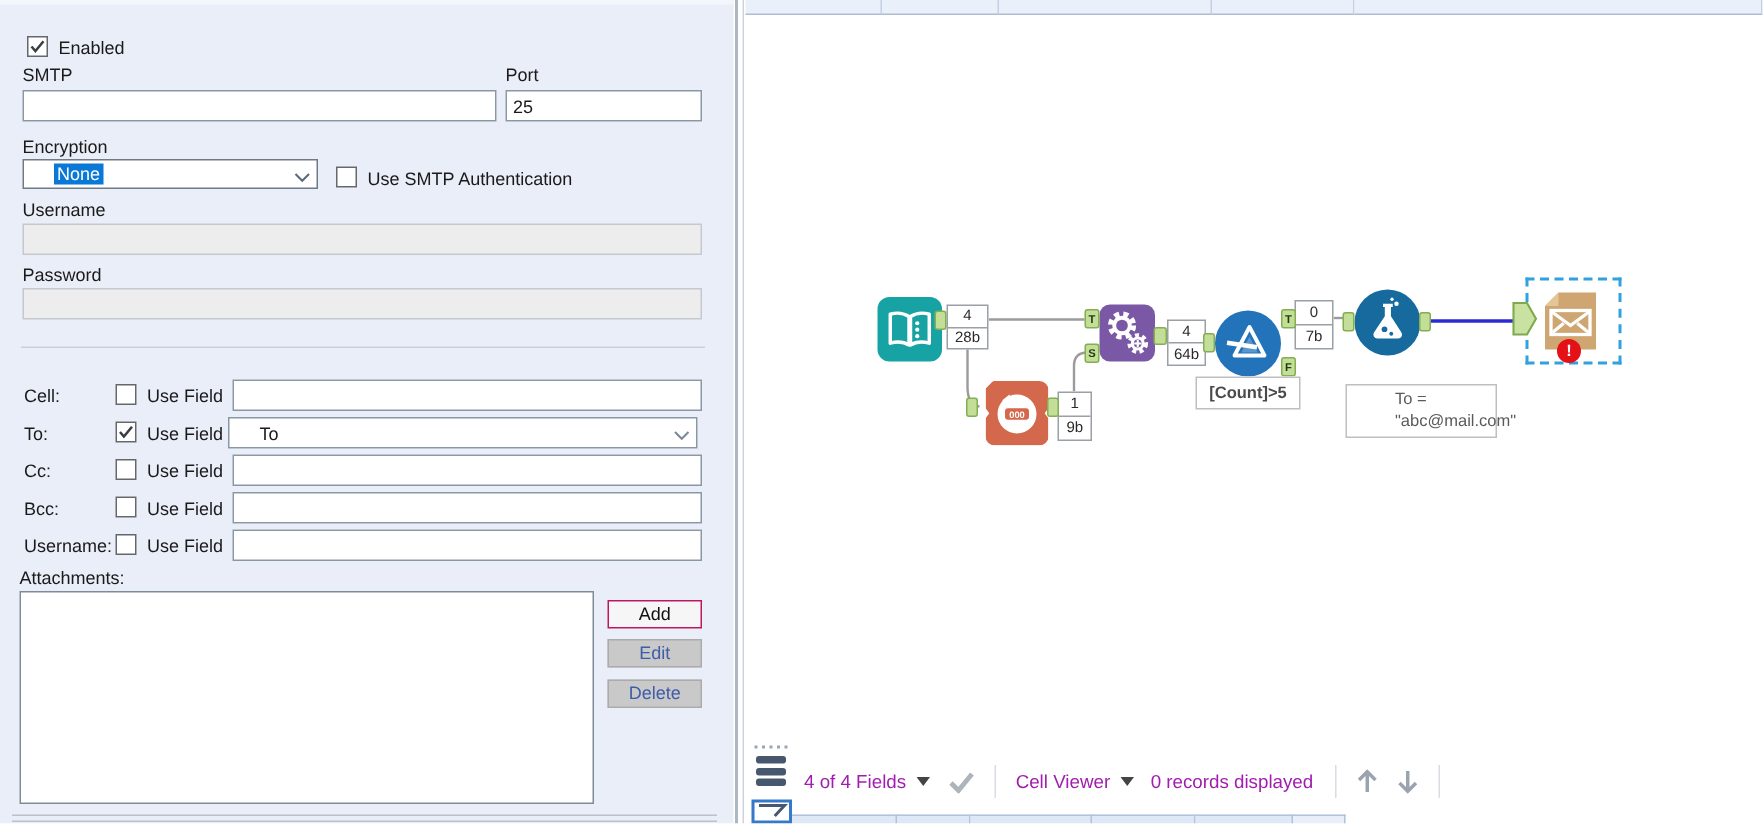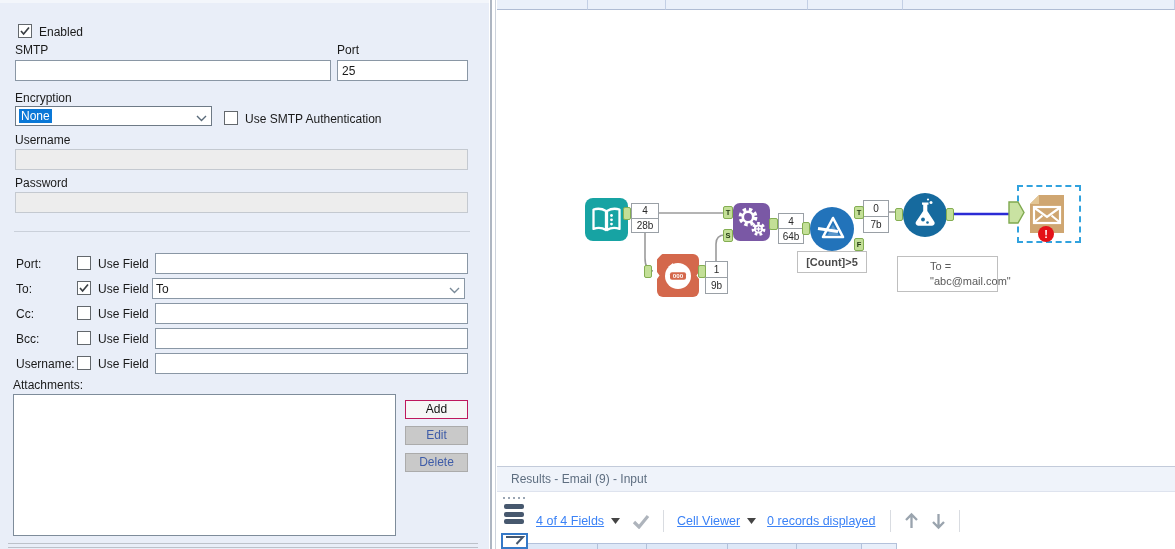--- a/index.html
+++ b/index.html
@@ -10,21 +10,21 @@
   
   .left-panel { position:absolute; left:0; top:0; width:489px; height:549px;
                 background:#E9EEF8; border-top:3px solid #F3F6FB; }
   .lbl { position:absolute; font-size:12px; color:#1a1a1a; white-space:nowrap; }
   .tb  { position:absolute; height:21px; border:1px solid #8A97A5; background:#fff;
          font:12px "Liberation Sans", sans-serif; padding:2px 4px; color:#1a1a1a; }
   .tb:disabled, .tb.disabled { background:#EDEDED; border-color:#C4C9D0; }
   .cb { position:absolute; width:14px; height:14px; border:1px solid #63686d; background:#fff; }
   .cb svg { position:absolute; left:0; top:0; }
   .combo { position:absolute; height:20px; background:#fff; border:1px solid #6E7A86;
-           display:flex; align-items:center; padding-left:3px; }
+           display:flex; align-items:center; padding-left:20px; }
   .combo .chev { position:absolute; right:4px; top:4px; }
   .hilite { background:#0A78D7; color:#fff; padding:0 2px; }
   .hrline { position:absolute; height:1px; background:#CAD0DA; }
   .panel-btn { position:absolute; width:63px; height:19px; font:12px "Liberation Sans", sans-serif;
                text-align:center; line-height:17px; }
   .btn-add { background:#F6F6F6; border:1px solid #be185d; color:#111; }
   .btn-gray { background:#C9C9C9; border:1px solid #ABABAB; color:#3E5CA8; }
   .listbox { position:absolute; left:13px; top:391px; width:383px; height:142px;
              background:#fff; border:1px solid #7E8C9A; }
   .hsplit { position:absolute; left:8px; top:540px; width:470px; height:5px;
@@ -63,21 +63,21 @@
                background:#EFF3FA; border-top:1px solid #C3CBDA; border-bottom:1px solid #DEE3EE;
                color:#5E6E80; font-size:12px; line-height:25px; padding-left:14px; }
   .res-body { position:absolute; left:497px; top:492px; width:678px; height:57px; background:#fff; }
   .grip-dots { position:absolute; left:6px; top:5px; display:flex; gap:3px; }
   .grip-dots i { width:2px; height:2px; background:#9AA6B4; display:block; }
   .burger { position:absolute; left:7px; top:12px; width:22px; height:26px; }
   .burger i { display:block; width:20px; height:5px; background:#47586E; border-radius:2px; margin-bottom:2.5px; }
   .funnel-btn { position:absolute; left:4px; top:41px; width:27px; height:16px;
                 border:2px solid #3579C8; background:#fff; overflow:hidden; }
   .res-toolbar { position:absolute; left:39px; top:14px; height:30px; display:flex; align-items:center; }
-  .res-toolbar .t { font-size:12.5px; color:#3b82f6; white-space:nowrap;text-decoration:underline; }
+  .res-toolbar .t { font-size:12.5px; color:#a21caf; white-space:nowrap; }
   .res-toolbar .sep { width:1px; height:22px; background:#D9DCE1; }
   .bot-grid { position:absolute; left:31px; top:51px; display:flex; }
   .bot-grid .cell { height:6px; background:#DEE8F7; border-right:1px solid #B3C1DB; border-top:1px solid #B3C1DB; }
 </style>
 </head>
 <body>
 
 <div class="screen">
 
   <div class="left-panel">
@@ -106,21 +106,21 @@
     <div class="cb" style="left:224px; top:108px;"></div>
     <div class="lbl" style="left:245px; top:109px;">Use SMTP Authentication</div>
 
     <div class="lbl" style="left:15px; top:130px;">Username</div>
     <input class="tb disabled" disabled="" style="left: 15px; top: 146px; width: 453px;" value="">
     <div class="lbl" style="left:15px; top:173px;">Password</div>
     <input class="tb disabled" disabled="" style="left: 15px; top: 189px; width: 453px;" value="">
 
     <div class="hrline" style="left:14px; top:228px; width:456px;"></div>
 
-    <div class="lbl" style="left:16px; top:254px;">Port:</div>
+    <div class="lbl" style="left:16px; top:254px;">Cell:</div>
     <div class="cb" style="left:77px; top:253px;"></div>
     <div class="lbl" style="left:98px; top:254px;">Use Field</div>
     <input class="tb" style="left: 155px; top: 250px; width: 313px;" value="">
 
     <div class="lbl" style="left:16px; top:279px;">To:</div>
     <div class="cb" style="left:77px; top:278px;">
       <svg width="12" height="12" viewBox="0 0 12 12">
         <polyline points="2,6 4.6,9 10,2.5" fill="none" stroke="#3A3F44" stroke-width="1.7"></polyline>
       </svg>
     </div>
@@ -270,21 +270,20 @@
       <polygon points="1,1 10,1 16,11.5 10,22 1,22" fill="#C9E2A2" stroke="#7FA94F" stroke-width="1.4"></polygon>
     </svg>
 
     <div class="ann ann-filter" style="left:300px; top:251px;">[Count]&gt;5</div>
     <div class="ann ann-formula" style="left:400px; top:256px;padding-left:32px;">
       <div>To =</div>
       <div>"abc@mail.com"</div>
     </div>
   </div>
 
-  <div class="res-title">Results - Email (9) - Input</div>
 
   <div class="res-body">
     <div class="grip-dots">
       <i></i>
         <i></i>
         <i></i>
         <i></i>
         <i></i>
     </div>
     <div class="burger">

